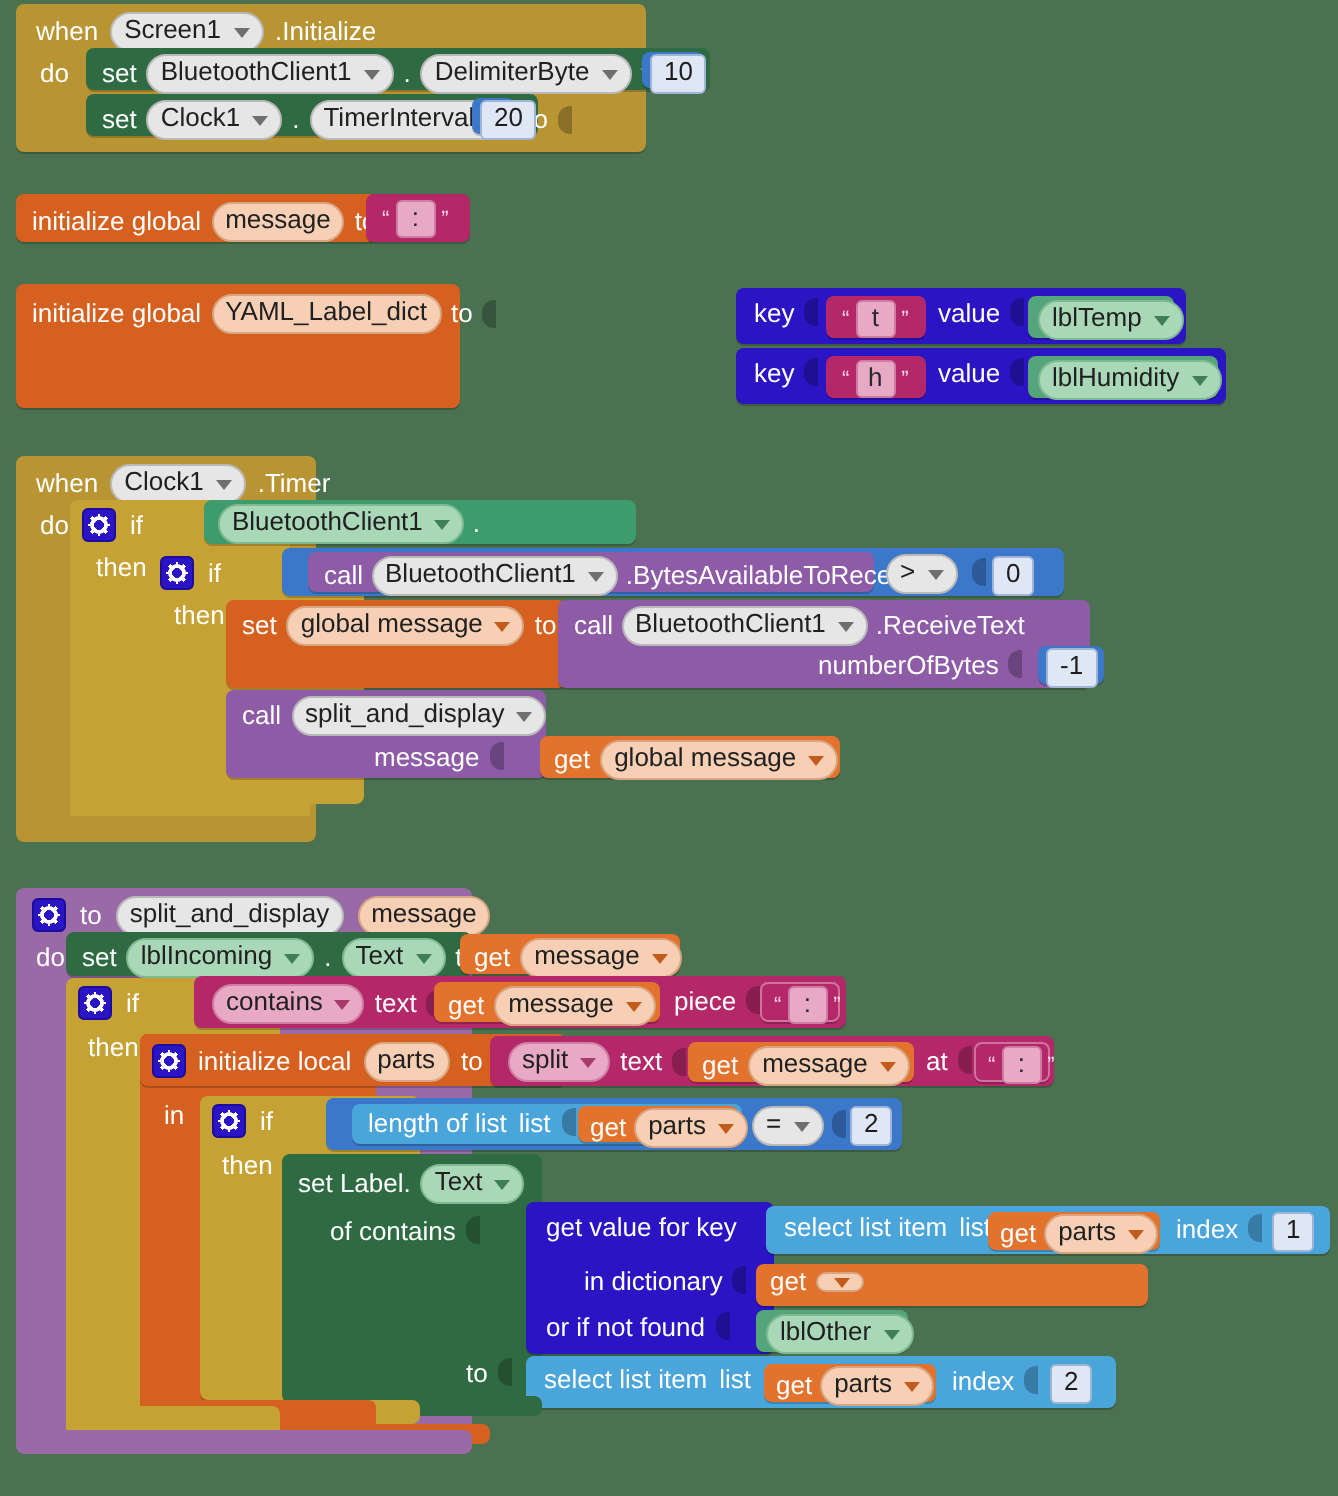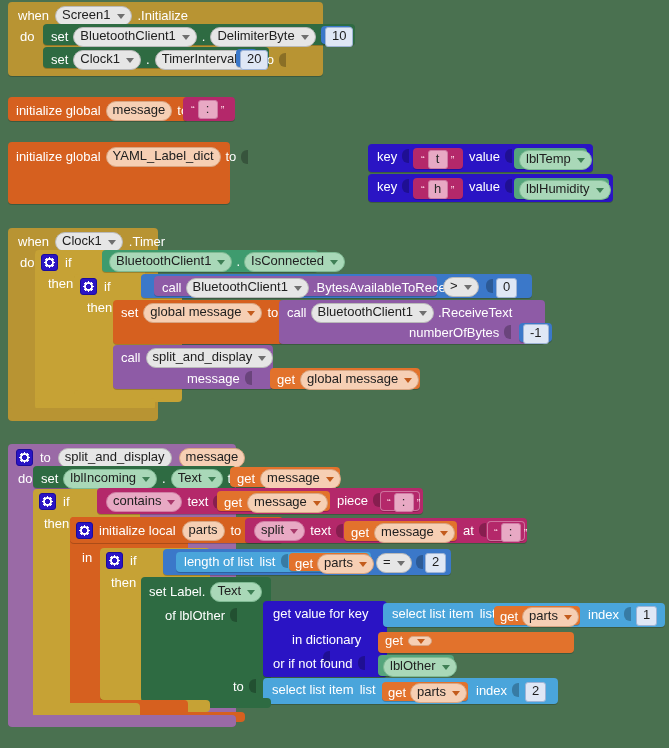--- a/index.html
+++ b/index.html
@@ -248,24 +248,20 @@
     <div class="lbl" style="position:absolute;left:13px;top:27px;">then</div>
   </div>
 
   <div class="blk c-comp-get shadow" style="left:102px;top:250px;width:216px;height:22px;">
     <div class="row" style="position:absolute;left:7px;top:2px;gap:4px;">
       <span class="fld gr">
         <span>BluetoothClient1</span>
           <i class="caret"></i>
       </span>
       <span class="lbl">.</span>
-      <span class="fld gr">
-        <span>IsConnected</span>
-          <i class="caret"></i>
-      </span>
     </div>
   </div>
 
   <div class="blk c-control shadow" style="left:74px;top:274px;width:108px;height:122px;">
     <div class="row" style="position:absolute;left:6px;top:4px;gap:7px;">
       <span class="gear">
           <i></i>
         </span>
       <span class="lbl">if</span>
     </div>
@@ -523,32 +519,32 @@
 
   <div class="blk c-comp-set shadow" style="left:141px;top:577px;width:130px;height:124px;">
     <div class="row" style="position:absolute;left:8px;top:5px;gap:5px;">
       <span class="lbl">set Label.</span>
       <span class="fld gr">
         <span>Text</span>
           <i class="caret"></i>
       </span>
     </div>
     <div class="row" style="position:absolute;left:24px;top:31px;gap:5px;">
-      <span class="lbl">of lblOther</span>
+      <span class="lbl">of contains</span>
       <span class="plug"></span>
     </div>
     <div class="row" style="position:absolute;left:92px;top:102px;gap:5px;">
       <span class="lbl">to</span>
       <span class="plug"></span>
     </div>
   </div>
 
   <div class="blk c-dict shadow" style="left:263px;top:601px;width:124px;height:76px;">
     <div class="lbl" style="position:absolute;left:10px;top:6px;">get value for key</div>
-    <div class="row" style="position:absolute;left:29px;top:32px;gap:5px;flex-direction:column;">
+    <div class="row" style="position:absolute;left:29px;top:32px;gap:5px;">
       <span class="lbl">in dictionary</span>
       <span class="plug"></span>
     </div>
     <div class="row" style="position:absolute;left:10px;top:55px;gap:5px;">
       <span class="lbl">or if not found</span>
       <span class="plug"></span>
     </div>
   </div>
 
   <div class="blk c-list shadow" style="left:383px;top:603px;width:282px;height:24px;">

